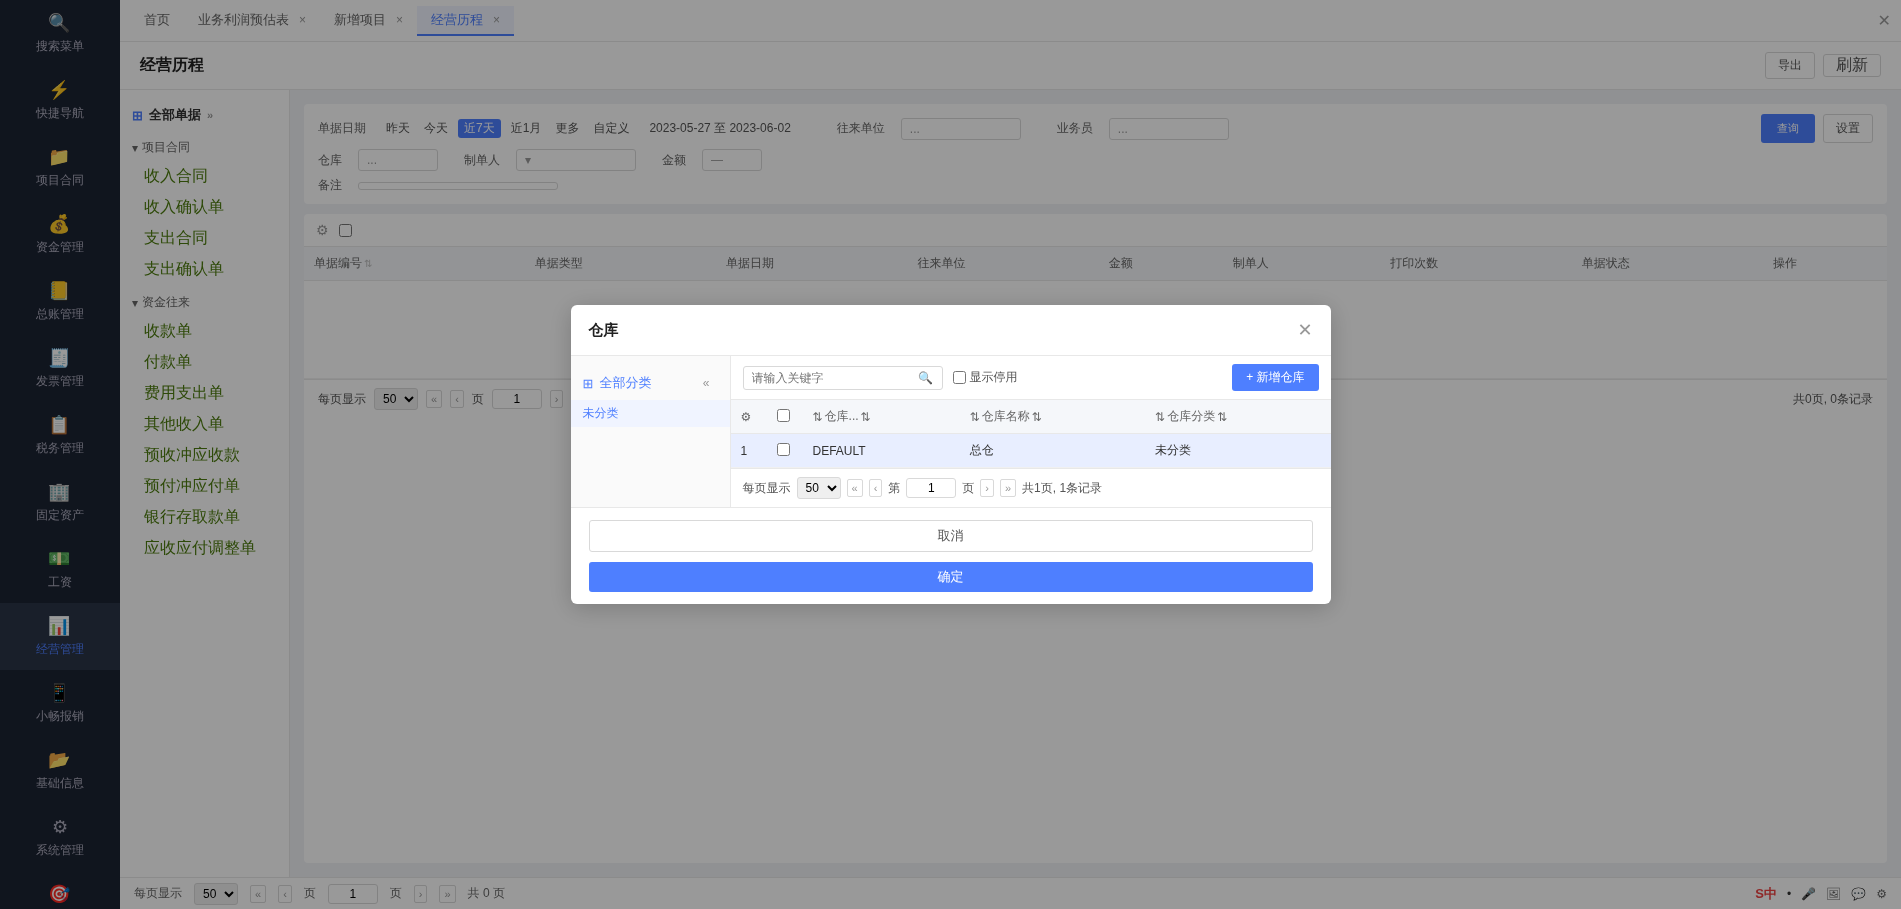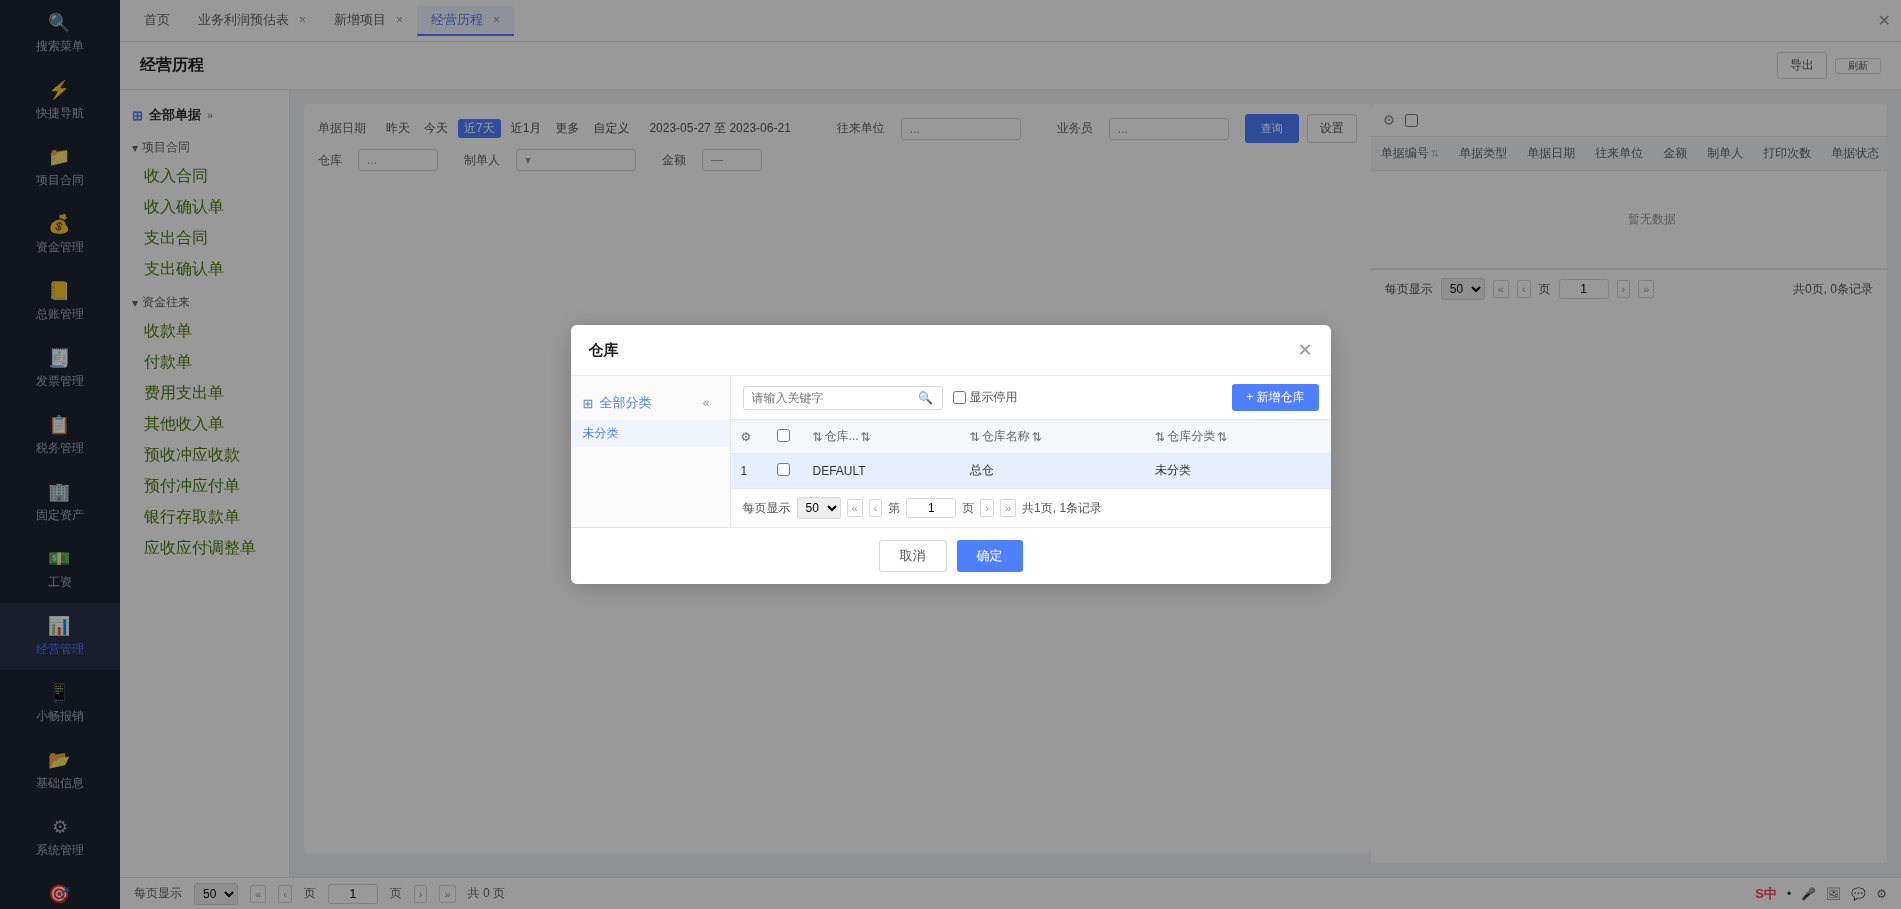--- a/index.html
+++ b/index.html
@@ -21,35 +21,35 @@
     .tab-bar { background: #fff; display: flex; align-items: center; border-bottom: 1px solid #e8e8e8; padding: 0 10px; height: 42px; flex-shrink: 0; }
     .tab { padding: 0 14px; height: 30px; display: flex; align-items: center; gap: 6px; cursor: pointer; font-size: 13px; color: #666; border-bottom: 2px solid transparent; white-space: nowrap; }
     .tab.active { color: #4e7fff; border-bottom: 2px solid #4e7fff; background: #f0f4ff; }
     .tab-close-btn { margin-left: 4px; cursor: pointer; font-size: 12px; color: #999; }
 
     
     .page-header { background: #fff; padding: 10px 20px; display: flex; align-items: center; justify-content: space-between; border-bottom: 1px solid #e8e8e8; flex-shrink: 0; }
     .page-title { font-size: 16px; font-weight: 600; color: #222; }
     .page-actions { display: flex; gap: 8px; align-items: center; }
     .btn-export { background: #fff; border: 1px solid #d9d9d9; color: #555; padding: 4px 12px; border-radius: 3px; cursor: pointer; font-size: 12px; }
-    .btn-refresh { background: #fff; border: 1px solid #d9d9d9; color: #555; padding: 0 12px; border-radius: 3px; cursor: pointer; font-size: 10px; }
+    .btn-refresh { background: #fff; border: 1px solid #d9d9d9; color: #555; padding: 0 12px; border-radius: 3px; cursor: pointer; font-size: 16px; }
 
     
     .content-area { flex: 1; display: flex; overflow: hidden; }
 
     
     .left-nav { width: 170px; background: #fff; border-right: 1px solid #e8e8e8; overflow-y: auto; flex-shrink: 0; padding: 10px 0; }
     .left-nav-header { padding: 6px 12px; display: flex; align-items: center; gap: 6px; font-size: 13px; font-weight: 600; color: #333; cursor: pointer; }
     .left-nav-toggle { color: #999; font-size: 11px; }
     .left-nav-group { margin-top: 4px; }
     .left-nav-group-title { padding: 5px 12px; font-size: 12px; color: #666; cursor: pointer; display: flex; align-items: center; gap: 4px; }
     .left-nav-item { padding: 5px 12px 5px 24px; font-size: 16px; color: #4d7c0f; cursor: pointer; }
 
     
-    .main-content { flex: 1; display: flex; flex-direction: row; overflow: hidden; padding: 14px; }
+    .main-content { flex: 1; display: flex; flex-direction: column; overflow: hidden; padding: 14px; }
 
     
     .filter-bar { background: #fff; padding: 10px 14px; border-radius: 4px; margin-bottom: 10px; flex-shrink: 0; }
     .filter-row { display: flex; align-items: center; gap: 16px; flex-wrap: wrap; margin-bottom: 6px; }
     .filter-row:last-child { margin-bottom: 0; }
     .filter-label { color: #666; font-size: 12px; white-space: nowrap; }
     .filter-date-options { display: flex; gap: 6px; align-items: flex-start; }
     .date-option { font-size: 12px; color: #555; cursor: pointer; padding: 1px 4px; border-radius: 2px; }
     .date-option.active { background: #4e7fff; color: #fff; border-radius: 3px; padding: 1px 6px; }
     .date-range { font-size: 12px; color: #555; }
@@ -98,21 +98,21 @@
     .modal-checkbox-label { display: flex; align-items: center; gap: 4px; font-size: 12px; color: #555; cursor: pointer; }
     .modal-add-btn { margin-left: auto; background: #4e7fff; color: #fff; border: none; padding: 5px 14px; border-radius: 3px; cursor: pointer; font-size: 12px; }
     .modal-table-container { flex: 1; overflow-y: auto; }
     .modal-table { width: 100%; border-collapse: collapse; font-size: 12px; }
     .modal-table thead tr { background: #f5f7fa; }
     .modal-table th { padding: 8px 10px; text-align: left; color: #666; font-weight: normal; border-bottom: 1px solid #e8e8e8; white-space: nowrap; }
     .modal-table td { padding: 8px 10px; border-bottom: 1px solid #f0f0f0; color: #333; }
     .modal-table tr.selected { background: #e8eeff; }
     .modal-table tr.selected td { background: #e8eeff; }
     .modal-pagination { padding: 8px 12px; border-top: 1px solid #e8e8e8; display: flex; align-items: center; gap: 6px; font-size: 12px; color: #555; flex-shrink: 0; }
-    .modal-footer { padding: 12px 18px; border-top: 1px solid #e8e8e8; display: flex; justify-content: center; gap: 10px; flex-shrink: 0; }
+    .modal-footer { padding: 12px 18px; border-top: 1px solid #e8e8e8; display: flex; justify-content: center; gap: 10px; flex-shrink: 0; flex-direction: column; }
     .btn-cancel { background: #fff; border: 1px solid #d9d9d9; color: #555; padding: 6px 20px; border-radius: 3px; cursor: pointer; font-size: 13px; }
     .btn-confirm { background: #4e7fff; color: #fff; border: none; padding: 6px 20px; border-radius: 3px; cursor: pointer; font-size: 13px; }
 
     .sort-icon { color: #bbb; font-size: 10px; }
     .col-sort { display: flex; align-items: center; gap: 2px; }
     .scrollbar-stub { width: 8px; background: #f0f0f0; position: relative; }
 
     
     .status-bar { height: 32px; background: #fff; border-top: 1px solid #e8e8e8; display: flex; align-items: center; padding: 0 14px; font-size: 12px; color: #666; gap: 12px; flex-shrink: 0; }
     .status-bar .right { margin-left: auto; display: flex; gap: 10px; align-items: center; }
@@ -253,21 +253,21 @@
           <div class="filter-row">
             <span class="filter-label">单据日期</span>
             <div class="filter-date-options">
               <span class="date-option">昨天</span>
               <span class="date-option">今天</span>
               <span class="date-option active">近7天</span>
               <span class="date-option">近1月</span>
               <span class="date-option">更多</span>
               <span class="date-option">自定义</span>
             </div>
-            <span class="date-range">2023-05-27 至 2023-06-21</span>
+            <span class="date-range">2023-05-27 至 2023-06-02</span>
             <span class="filter-label" style="margin-left:30px;">往来单位</span>
             <div class="filter-select">
               <span>...</span>
             </div>
             <span class="filter-label" style="margin-left:20px;">业务员</span>
             <div class="filter-select">
               <span>...</span>
             </div>
             <div class="filter-actions">
               <button class="btn-query">查询</button>
@@ -280,20 +280,24 @@
               <span>...</span>
             </div>
             <span class="filter-label" style="margin-left:10px;">制单人</span>
             <div class="filter-select" style="min-width:120px;">
               <span>▾</span>
             </div>
             <span class="filter-label" style="margin-left:10px;">金额</span>
             <div class="filter-select" style="min-width:60px;">
               <span>—</span>
             </div>
+          </div>
+          <div class="filter-row">
+            <span class="filter-label">备注</span>
+            <div class="filter-select" style="min-width:200px;"></div>
           </div>
         </div>
 
         <div class="table-container">
           <div class="table-toolbar">
             <span class="table-settings-icon">⚙</span>
             <input type="checkbox" class="table-checkbox" style="">
           </div>
           <table>
             <thead>

